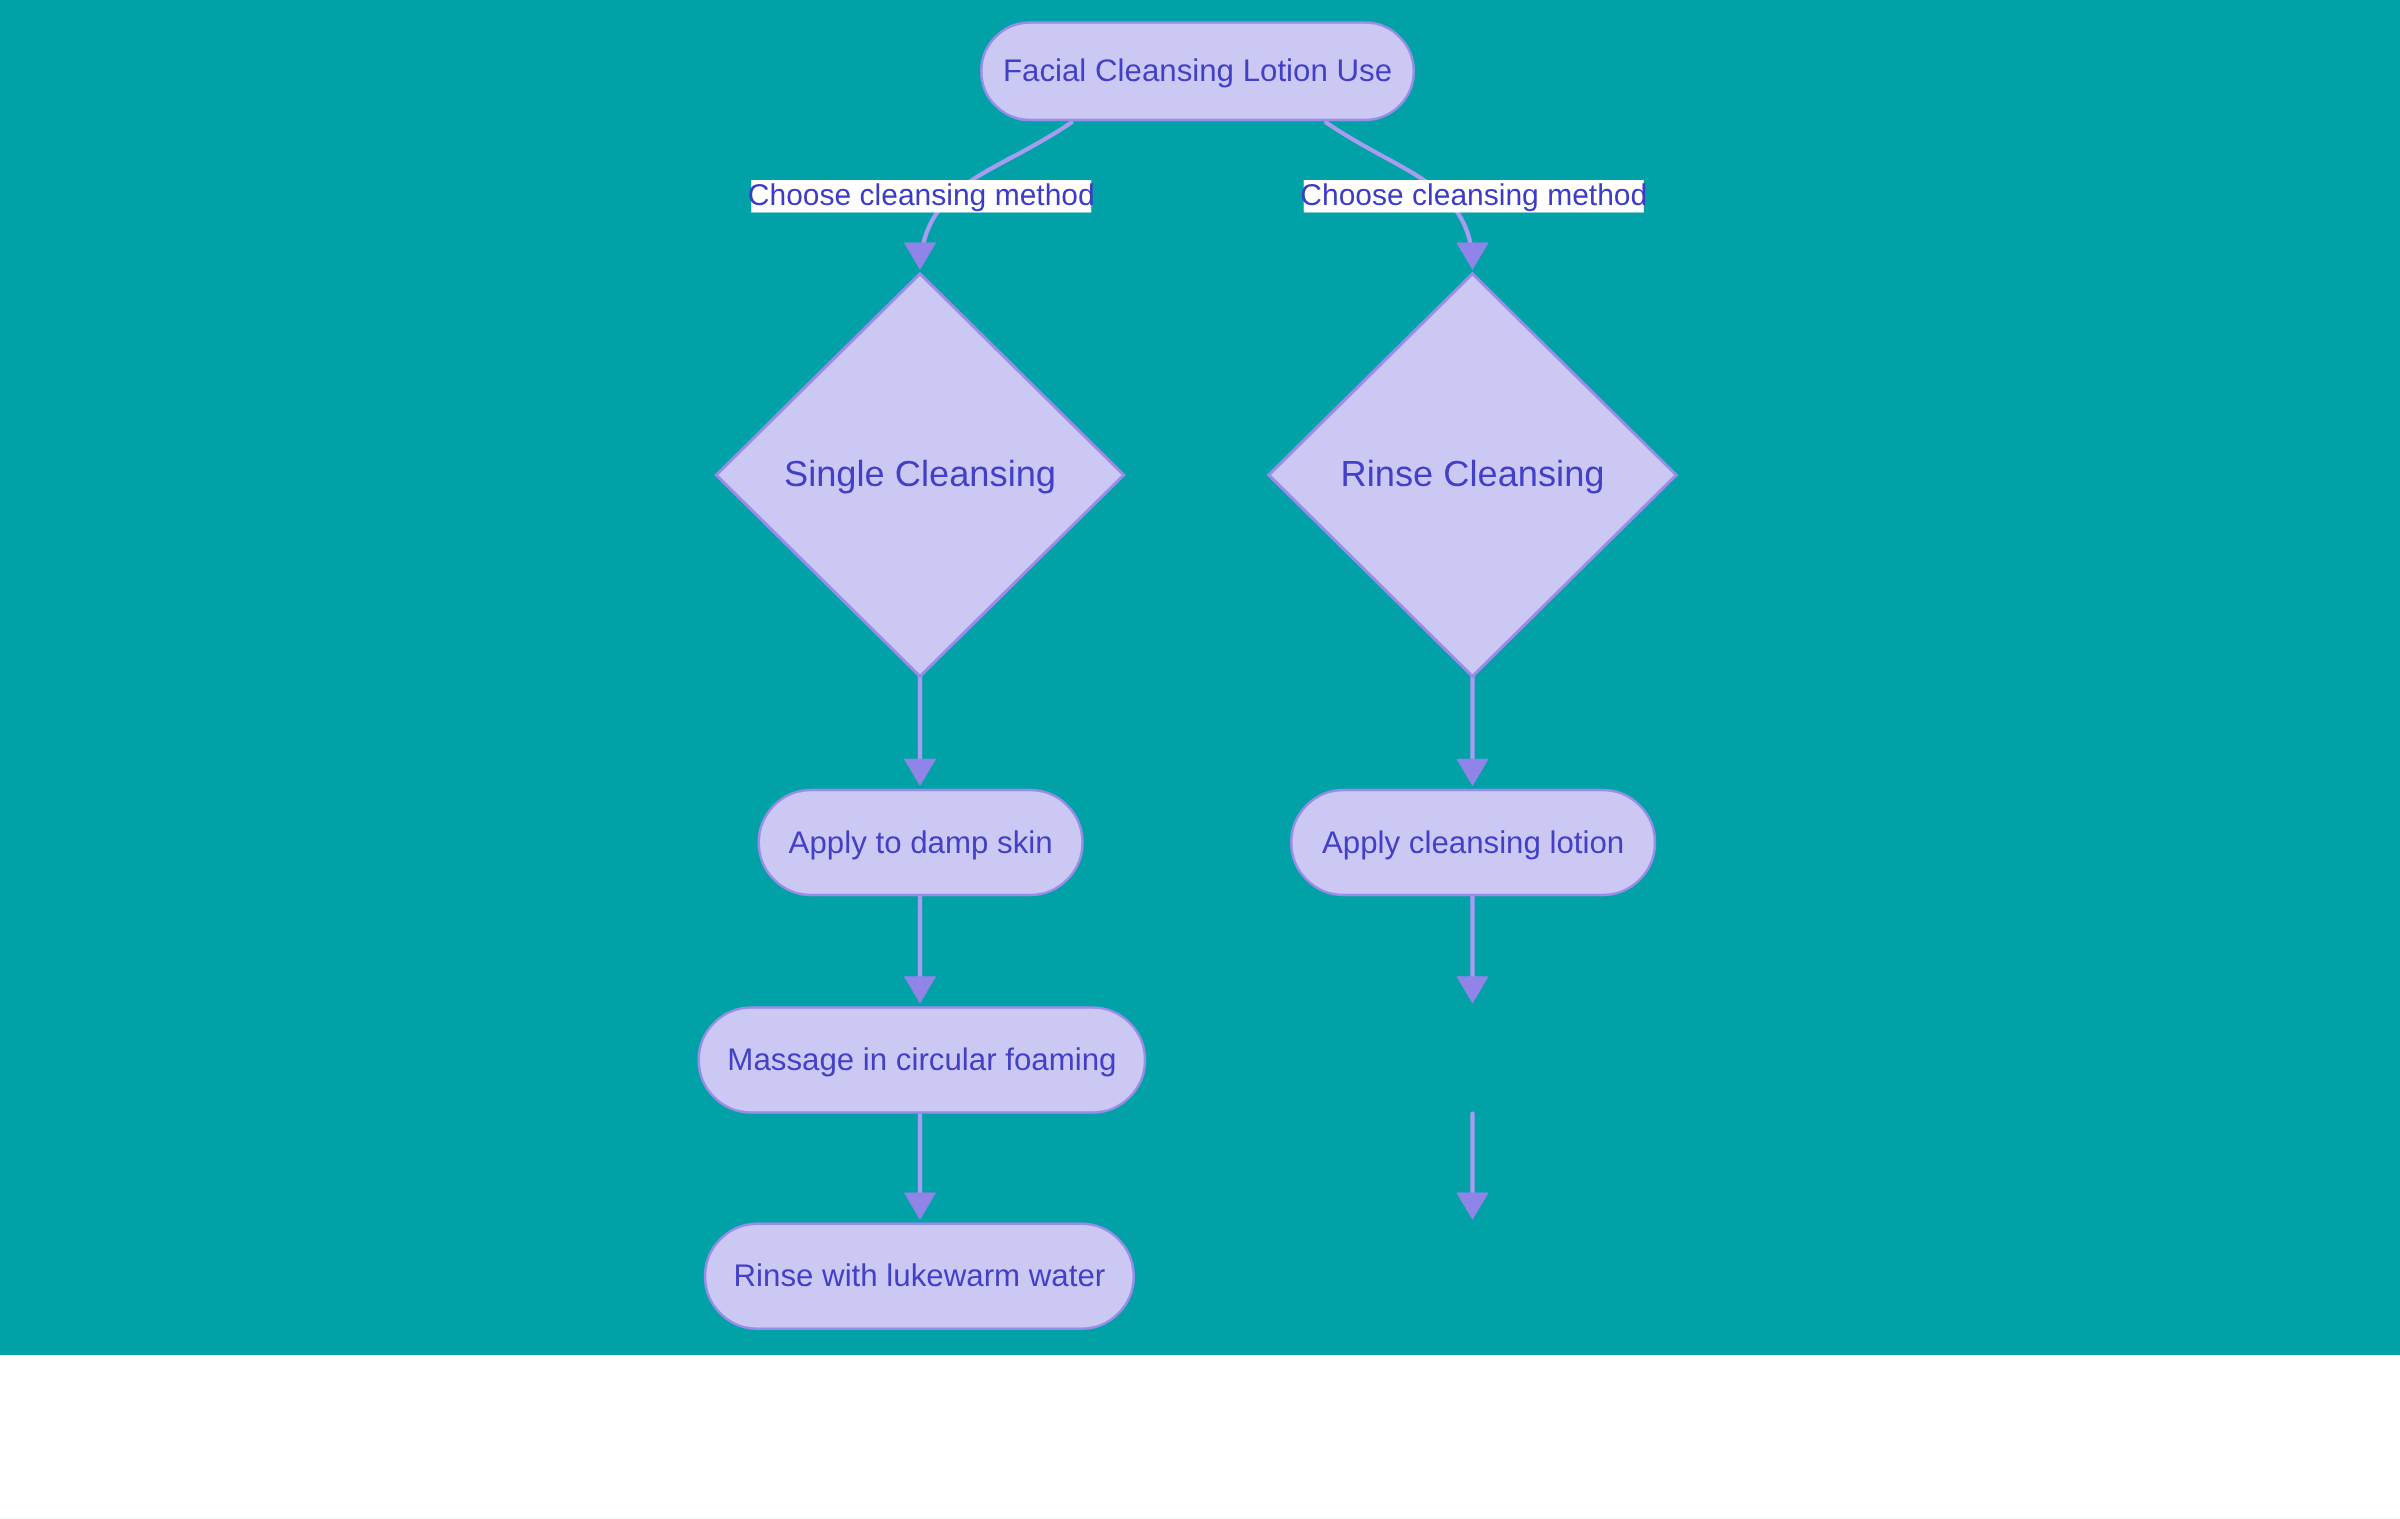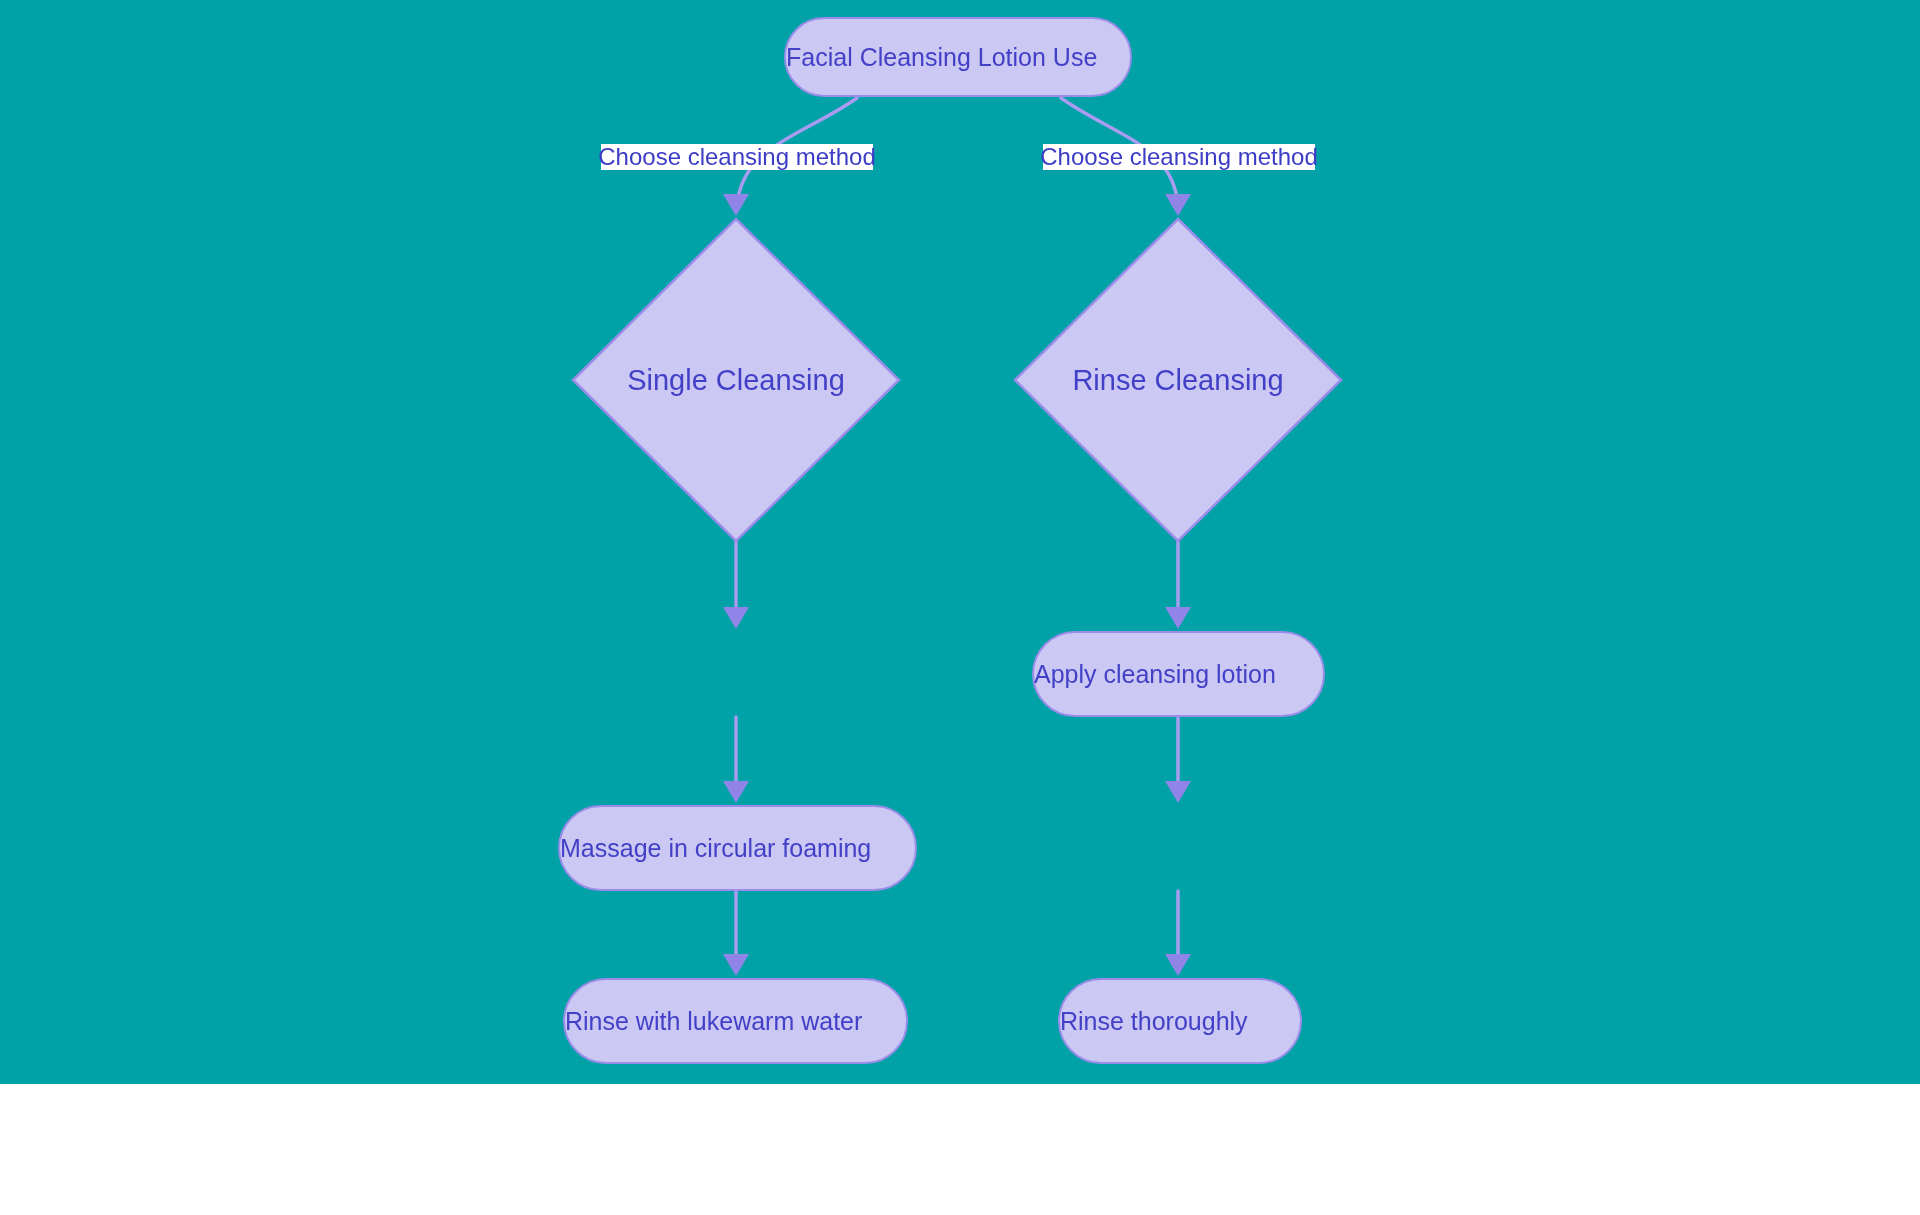--- a/index.html
+++ b/index.html
@@ -45,21 +45,21 @@
   }
   .node {
     position: absolute;
     box-sizing: border-box;
     background: #CBC8F4;
     border: 2px solid #9A8CE9;
     color: #4340C8;
     font-size: 25px;
     display: flex;
     align-items: center;
-    justify-content: flex-start;
+    justify-content: center;
     text-align: center;
     white-space: nowrap;
   }
   .stadium { border-radius: 43px; }
 
   .n-start         { left:784px;  top:17px;  width:348px; height:80px; border-radius:40px; }
   .n-apply-damp    { left:606px;  top:631px; width:261px; height:86px; }
   .n-apply-lotion  { left:1032px; top:631px; width:293px; height:86px; }
   .n-massage       { left:558px;  top:805px; width:359px; height:86px; }
   .n-follow        { left:998px;  top:805px; width:360px; height:86px; }
@@ -128,37 +128,37 @@
       <polygon class="arrowhead" points="1178,976 1165,954 1191,954"></polygon>
 
       <polygon class="diamond-shape" points="736,219 899,380 736,541 573,380"></polygon>
       <polygon class="diamond-shape" points="1178,219 1341,380 1178,541 1015,380"></polygon>
     </svg>
 
     <div class="node stadium n-start">
       <span>Facial Cleansing Lotion Use</span>
     </div>
 
+    <div class="node stadium n-apply-damp">
+      <span>Apply to damp skin</span>
+    </div>
 
     <div class="node stadium n-apply-lotion">
       <span>Apply cleansing lotion</span>
     </div>
 
     <div class="node stadium n-massage">
       <span>Massage in circular foaming</span>
     </div>
 
 
     <div class="node stadium n-rinse-luke">
       <span>Rinse with lukewarm water</span>
     </div>
 
-    <div class="node stadium n-rinse-thor">
-      <span>Rinse thoroughly</span>
-    </div>
 
     <div class="diamond-label d-single">
       <span>Single Cleansing</span>
     </div>
 
     <div class="diamond-label d-double">
       <span>Rinse Cleansing</span>
     </div>
 
     <div class="edge-label l-left">

